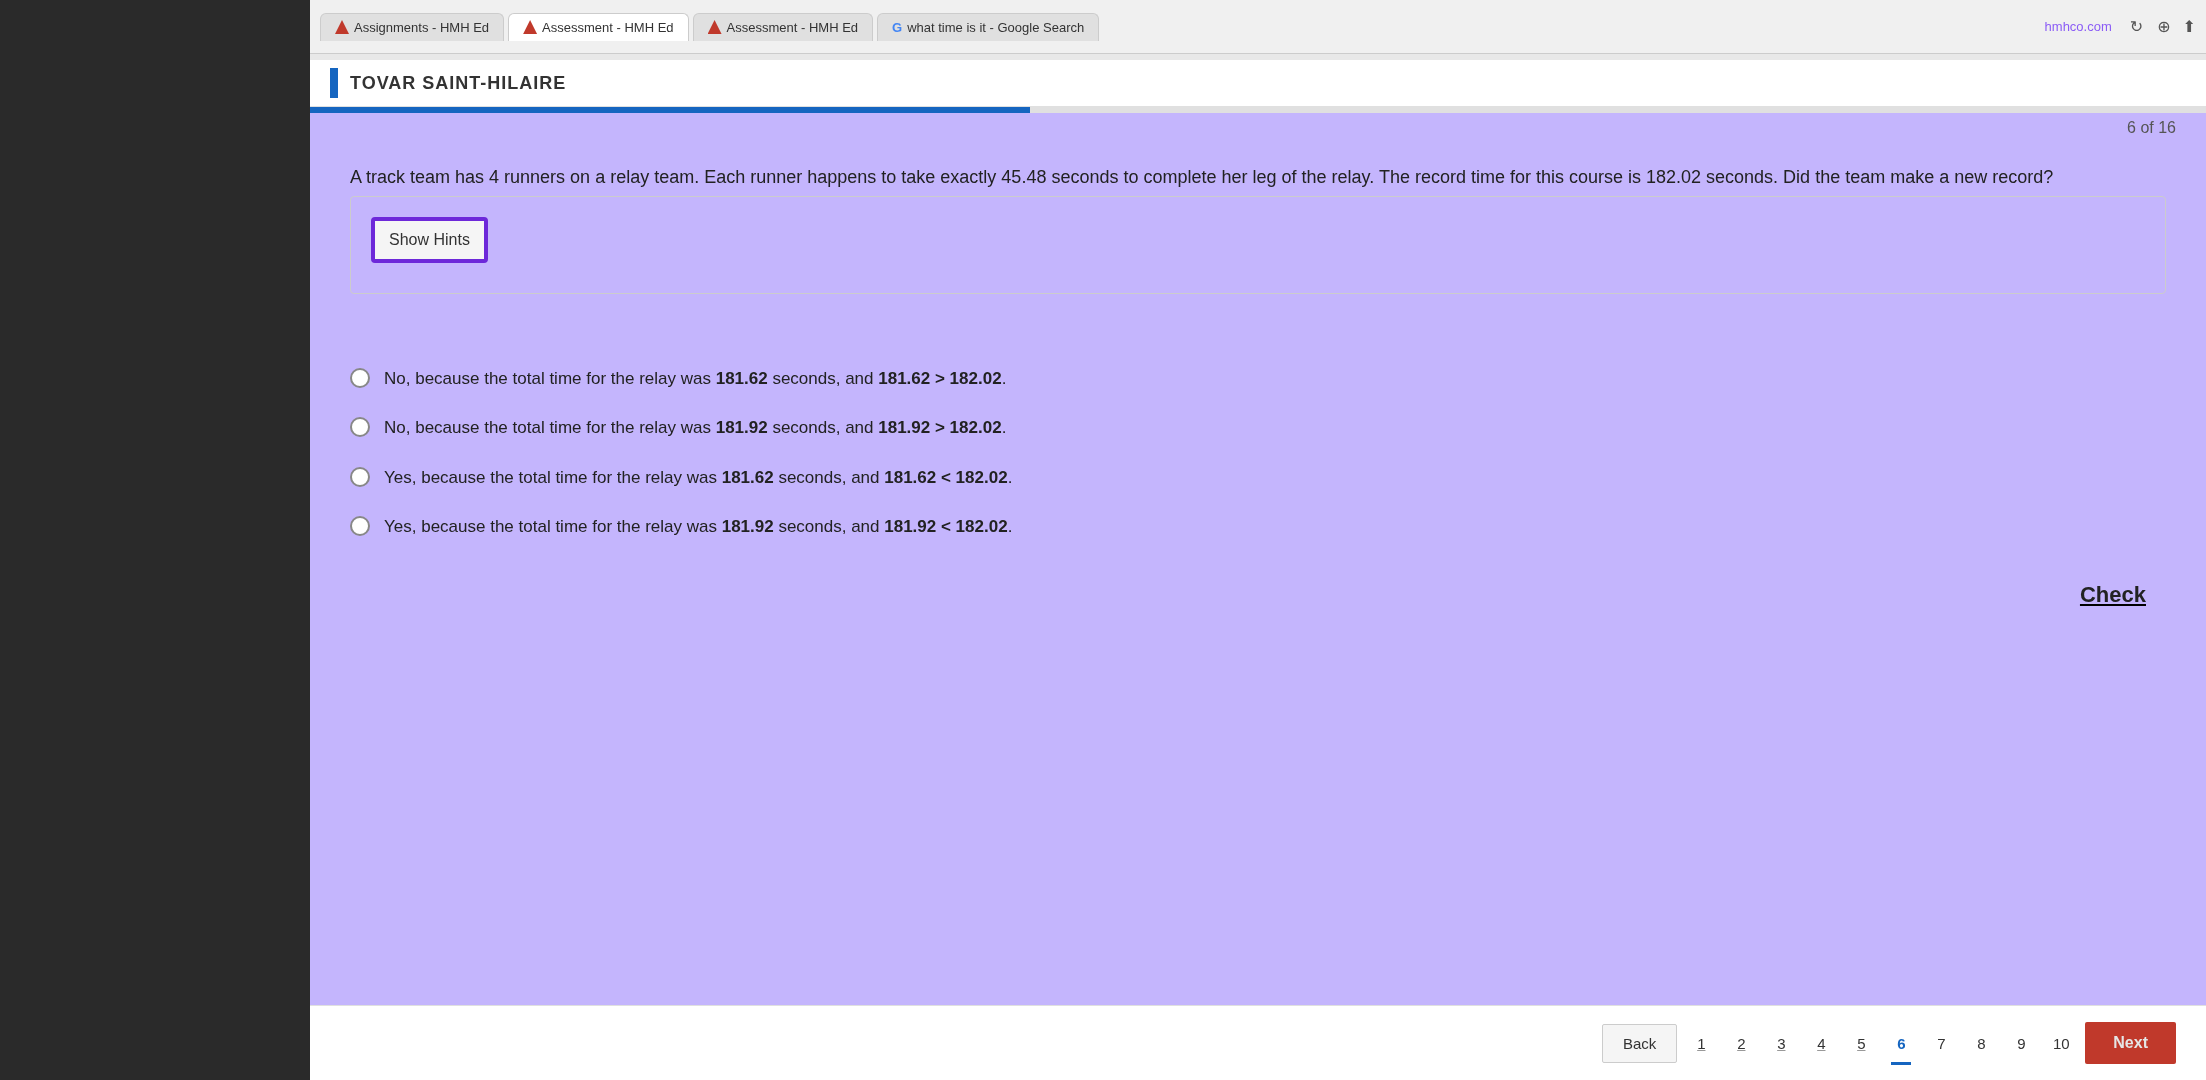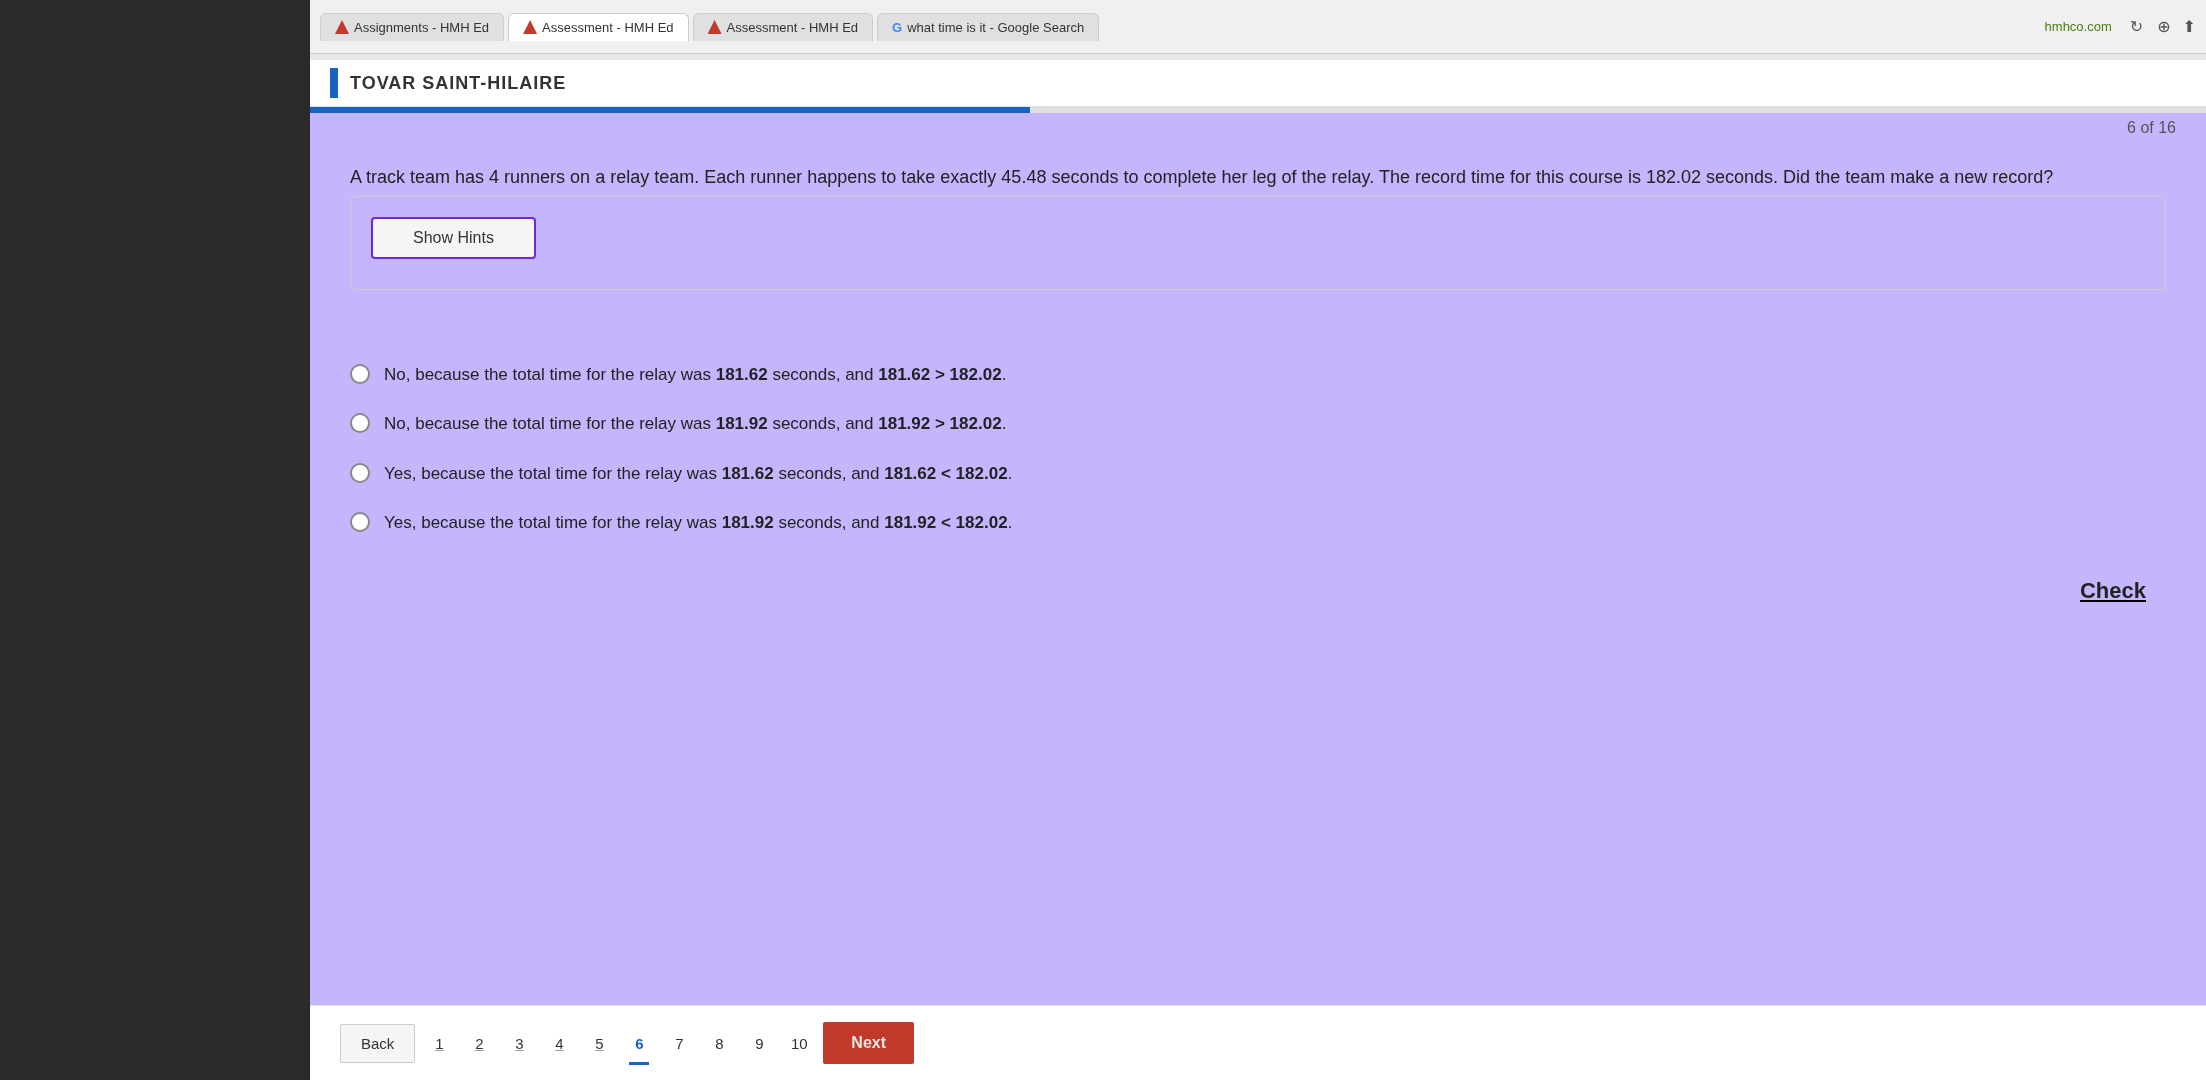--- a/index.html
+++ b/index.html
@@ -133,23 +133,23 @@
 
     
     .hints-box {
       border: 1px solid #ccc;
       border-radius: 4px;
       padding: 20px 20px 30px 20px;
       margin-bottom: 30px;
     }
 
     .show-hints-btn {
-      border: 2px solid #6d28d9;
+      border: 4px solid #6d28d9;
       background: #f5f5f5;
-      padding: 10px 40px;
+      padding: 10px 14px;
       font-size: 16px;
       color: #333;
       border-radius: 4px;
       cursor: pointer;
     }
 
     
     .answer-choices {
       padding: 10px 40px;
     }
@@ -183,21 +183,21 @@
     
     .bottom-nav {
       position: fixed;
       bottom: 0;
       left: 310px;
       right: 0;
       background: #fff;
       border-top: 1px solid #e0e0e0;
       display: flex;
       align-items: center;
-      justify-content: flex-start;
+      justify-content: flex-end;
       padding: 16px 30px;
       gap: 0;
     }
 
     .nav-pagination {
       display: flex;
       align-items: center;
       gap: 8px;
     }
 
@@ -283,21 +283,21 @@
   </div>
   <div class="tab">
     <span class="tab-icon"></span>
     <span>Assessment - HMH Ed</span>
   </div>
   <div class="tab">
     <span style="color:#4285f4;font-weight:bold;font-size:13px;">G</span>
     <span>what time is it - Google Search</span>
   </div>
   <div style="flex:1"></div>
-  <span style="font-size:13px;color:#4d7c0f;">hmhco.com</span>
+  <span style="font-size:13px;color:#8b5cf6;">hmhco.com</span>
   <span style="font-size:16px;color:#555;margin-left:14px;">↻</span>
   <span style="font-size:16px;color:#555;margin-left:10px;">⊕</span>
   <span style="font-size:16px;color:#555;margin-left:8px;">⬆</span>
 </div>
 
 <div class="main-content">
 
   <div class="top-bar">
     <div class="blue-indicator"></div>
     <span class="student-name">TOVAR SAINT-HILAIRE</span>

